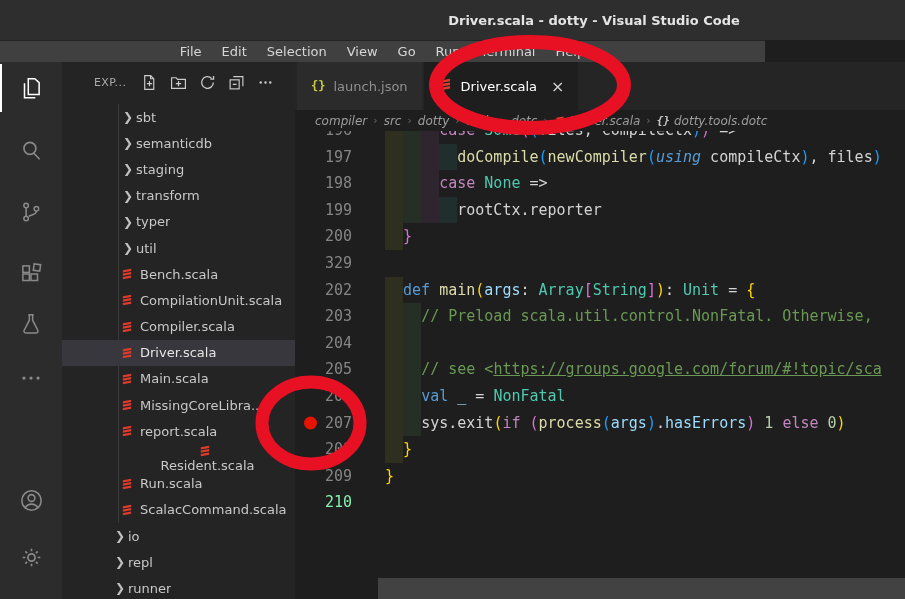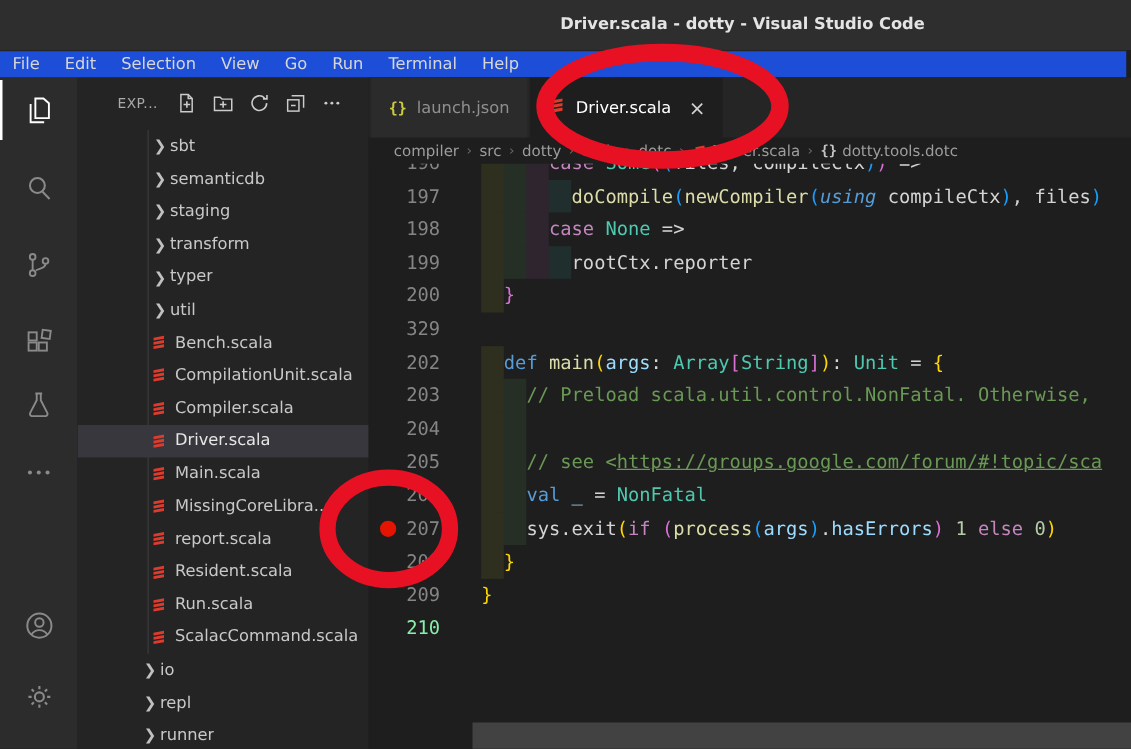--- a/index.html
+++ b/index.html
@@ -3,22 +3,22 @@
 <meta charset="utf-8">
 <style>
   html,body{margin:0;padding:0;}
   body{width:905px;height:599px;overflow:hidden;background:#1e1e1e;
        font-family:"DejaVu Sans","Liberation Sans",sans-serif;position:relative;}
 
   
   .titlebar{position:absolute;left:0;top:0;width:905px;height:40px;background:#2e2e2e;}
   .win-title{position:absolute;left:594px;top:50%;transform:translate(-50%,-50%);
              color:#e4e4e4;font-size:13px;font-weight:bold;white-space:nowrap;}
-  .menubar{position:absolute;left:0;top:40px;width:901px;height:22px;background:#1d4ed8;
-           display:flex;align-items:center;border-top:1px solid #242424;box-sizing:border-box;}
+  .menubar{position:absolute;left:0;top:40px;width:765px;height:22px;background:#404040;
+           display:flex;align-items:center;border-top:1px solid #242424;box-sizing:border-box;justify-content:center;}
   .menu-item{color:#d6d6d6;font-size:13px;padding:0 10px;white-space:nowrap;}
 
   
   .activitybar{position:absolute;left:0;top:62px;width:62px;height:537px;background:#2c2c2c;}
   .ab-item{position:absolute;left:0;width:62px;height:48px;display:flex;align-items:center;
            justify-content:center;color:#8a8a8a;}
   .ab-item.active{color:#ffffff;box-shadow:inset 2px 0 0 #ffffff;}
   .ab-item svg{display:block;}
 
   
@@ -38,21 +38,21 @@
   
   .editor{position:absolute;left:295px;top:62px;width:610px;height:537px;background:#1e1e1e;}
   .tabbar{position:absolute;top:0;left:0;right:0;height:48px;background:#252526;display:flex;padding-left:2px;z-index:6;}
   .tab{display:flex;align-items:center;gap:8px;padding:0 14px;font-size:13px;color:#8f8f8f;
        background:#2b2b2b;margin-right:2px;}
   .tab.active{background:#1e1e1e;color:#ffffff;}
   .tab-close{font-size:16px;color:#d0d0d0;margin-left:6px;}
   .braces{font-family:"DejaVu Sans Mono",monospace;font-weight:bold;font-size:12px;color:#cbcb41;}
   .breadcrumb{position:absolute;top:48px;left:0;right:0;height:21px;background:#1e1e1e;z-index:5;
               display:flex;align-items:center;padding-left:20px;font-size:12px;color:#9d9d9d;white-space:nowrap;}
-  .bc-item{display:flex;align-items:center;gap:4px;}
+  .bc-item{display:flex;align-items:center;gap:4px;font-style:italic;}
   .bc-sep{color:#6a6a6a;padding:0 6px;font-size:11px;}
   .bc-braces{font-family:"DejaVu Sans Mono",monospace;font-weight:bold;font-size:11px;color:#c5c5c5;}
 
   .code{position:absolute;top:55px;left:0;right:0;z-index:1;}
   .cl{height:26.6px;position:relative;font-family:"DejaVu Sans Mono","Liberation Mono",monospace;
       font-size:15px;line-height:26.6px;white-space:pre;}
   .num{position:absolute;left:0;top:0;width:57px;text-align:right;color:#858585;}
   .num.dim{color:#86efac;}
   .src{position:absolute;left:90px;top:0;}
   .rb{position:absolute;top:0;height:100%;width:18px;}
@@ -293,21 +293,21 @@
       <div class="row" style="padding-left: 58px;">
         <span class="ficon">
           <svg width="14" height="14" viewBox="0 0 16 16" fill="#de3b2d">
             <path d="M3.2 3.6 12.8 1.9v2.6L3.2 6.2z"></path>
             <path d="M3.2 7.5 12.8 5.8v2.6L3.2 10.1z"></path>
             <path d="M3.2 11.4 12.8 9.7v2.6L3.2 14z"></path>
           </svg>
         </span>
         <span class="row-label">report.scala</span>
       </div>
-      <div class="row" style="padding-left: 58px;">
+      <div class="row" style="padding-left: 58px; flex-direction: column;">
         <span class="ficon">
           <svg width="14" height="14" viewBox="0 0 16 16" fill="#de3b2d">
             <path d="M3.2 3.6 12.8 1.9v2.6L3.2 6.2z"></path>
             <path d="M3.2 7.5 12.8 5.8v2.6L3.2 10.1z"></path>
             <path d="M3.2 11.4 12.8 9.7v2.6L3.2 14z"></path>
           </svg>
         </span>
         <span class="row-label">Resident.scala</span>
       </div>
       <div class="row" style="padding-left: 58px; align-items: center;">

